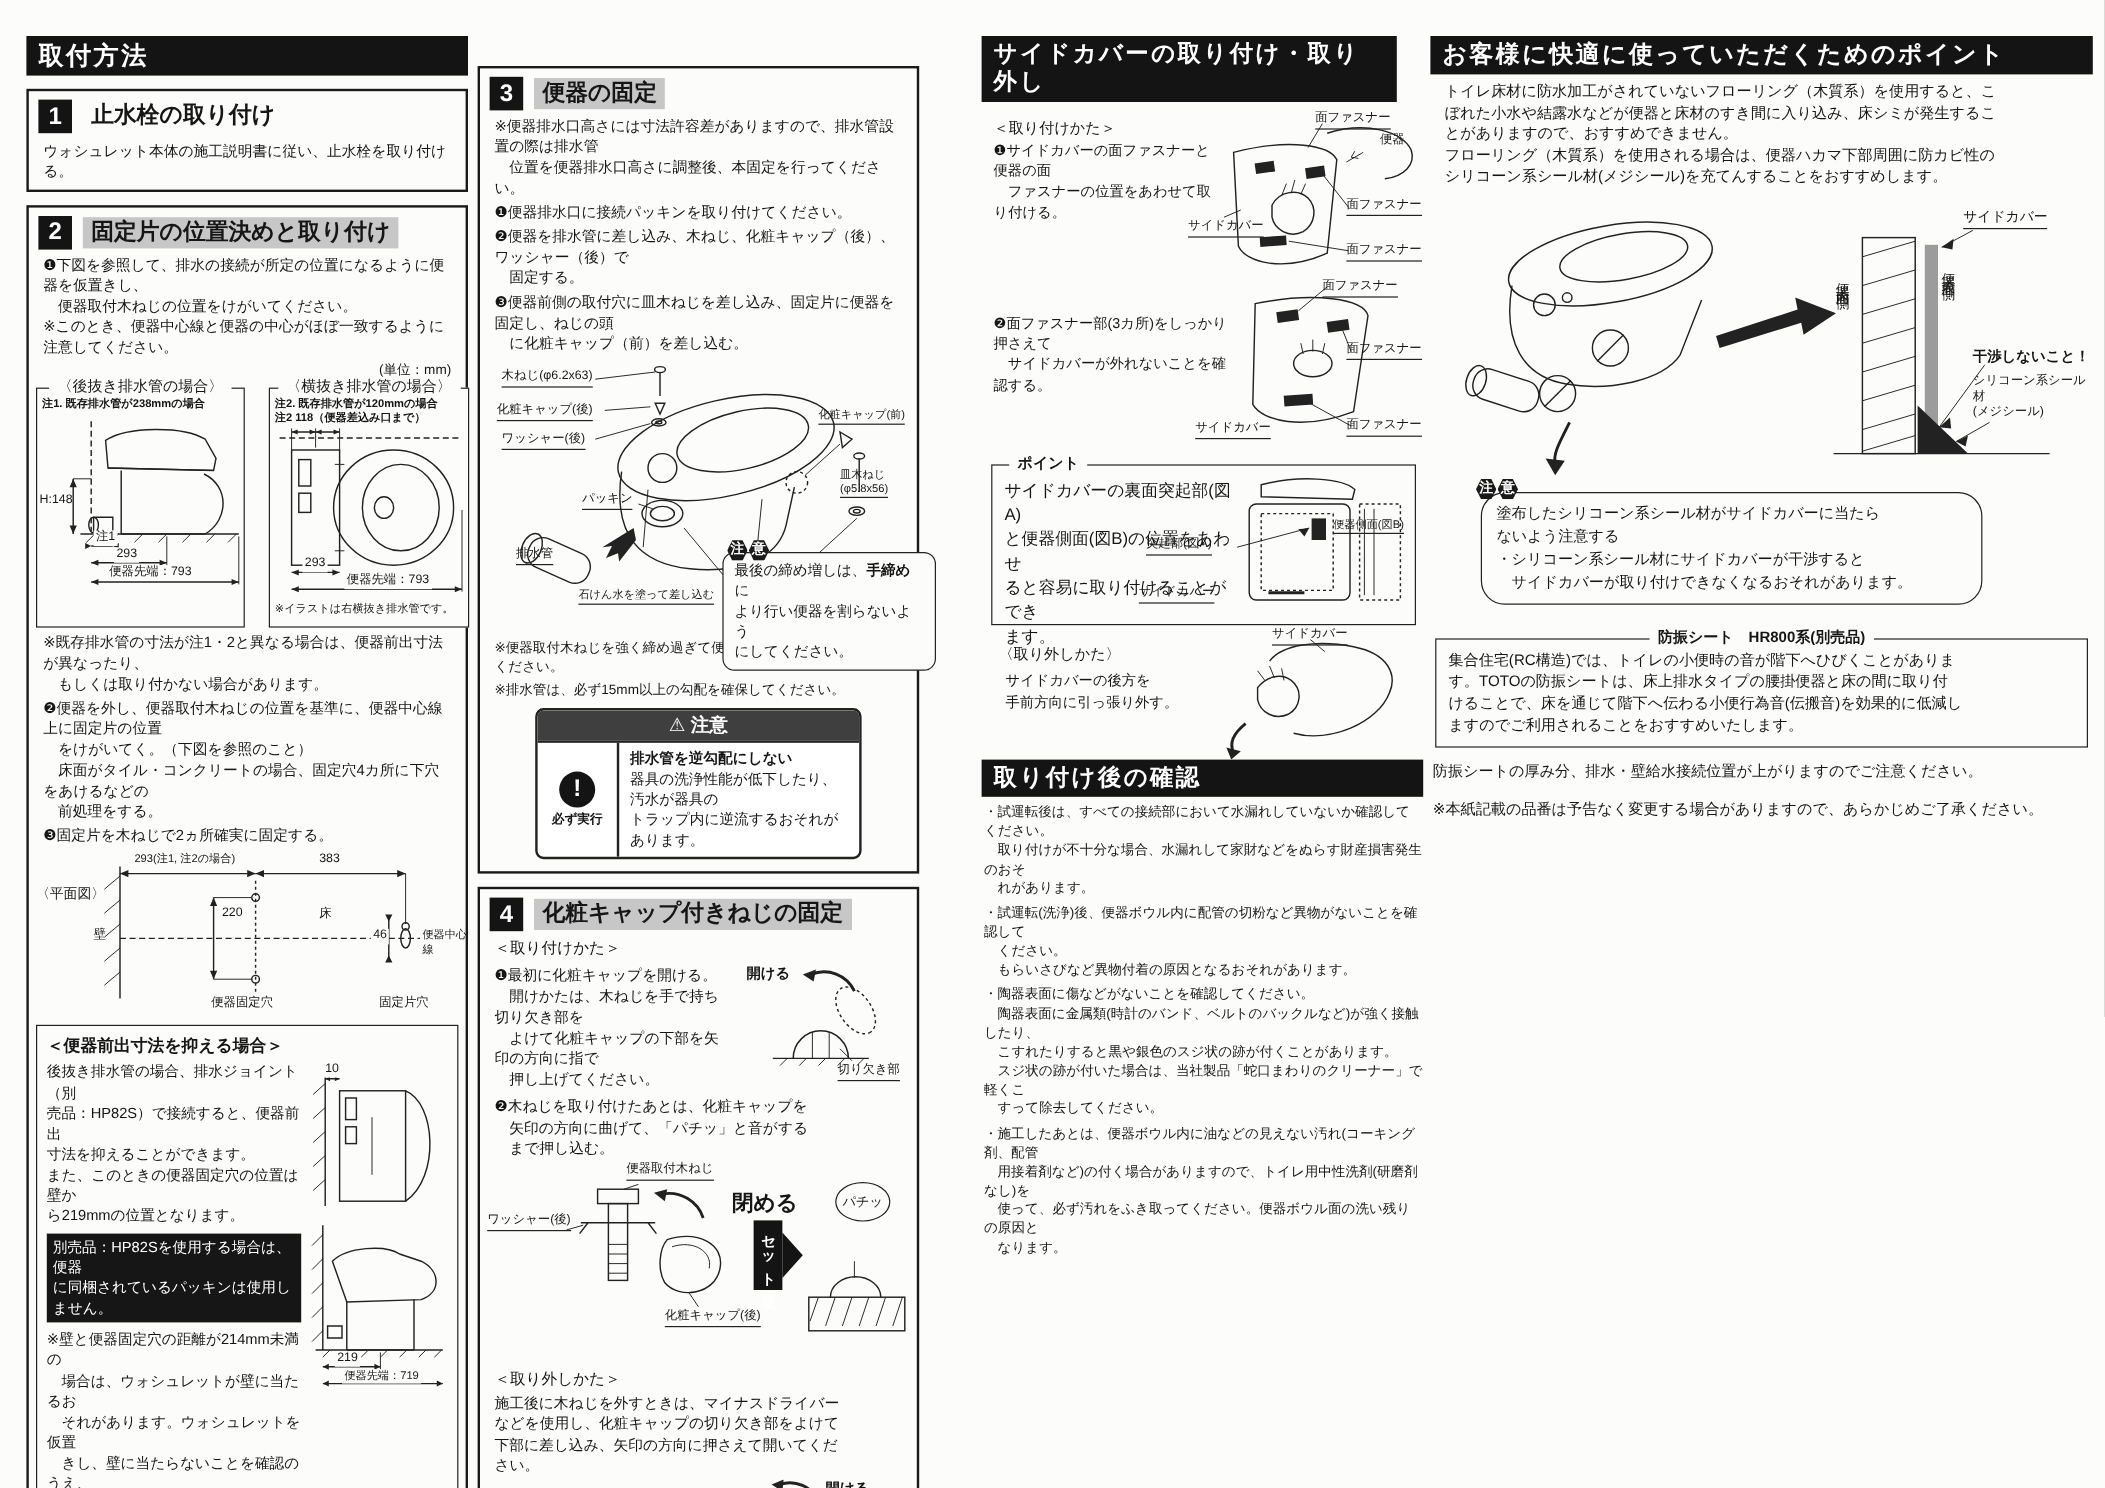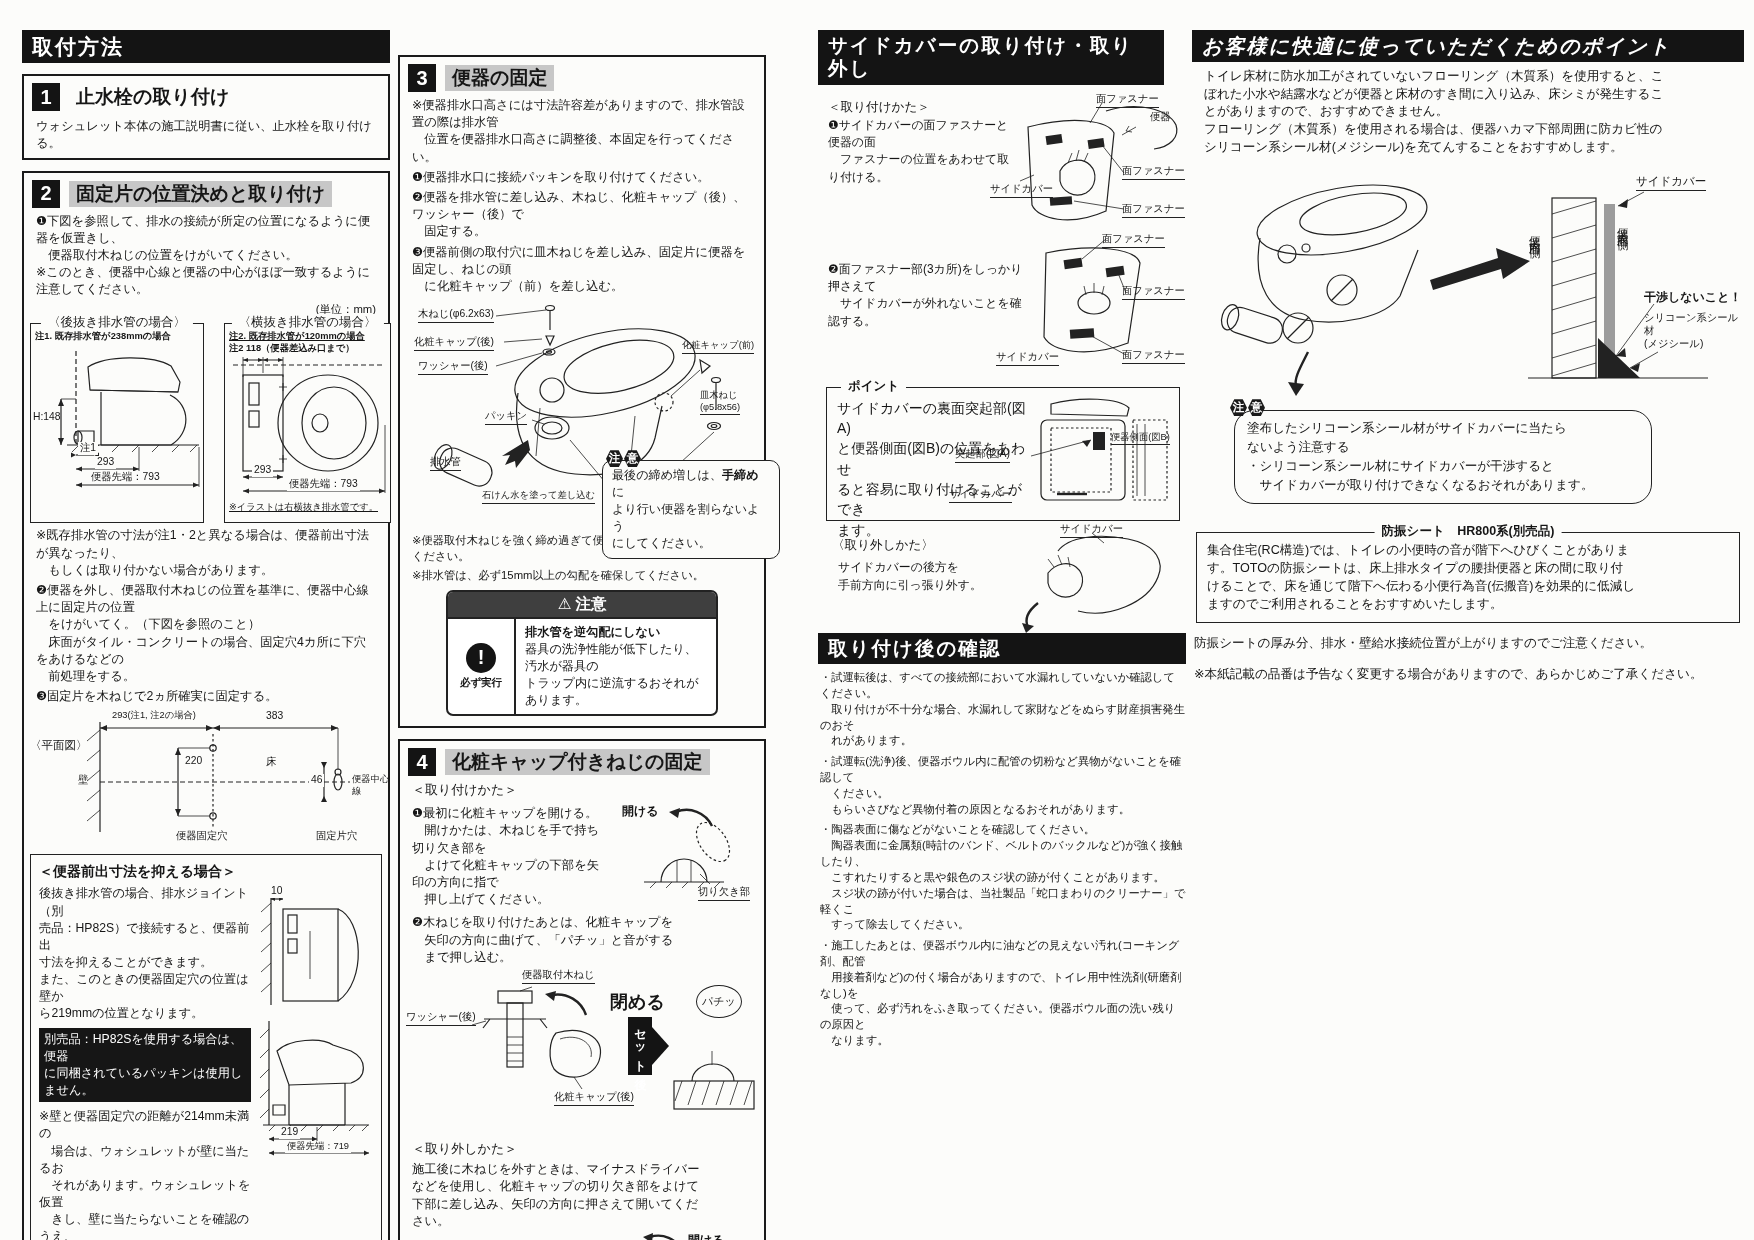--- a/index.html
+++ b/index.html
@@ -118,21 +118,21 @@
               <line x1="168" y1="104" x2="168" y2="144" class="thin"></line>
             </g>
               </svg>
             <span class="dlbl" style="left:2px;top:68px;">H:148</span>
             <span class="dlbl bg" style="left:47px;top:99px;">注1</span>
             <span class="dlbl bg" style="left:64px;top:113px;">293</span>
             <span class="dlbl bg" style="left:58px;top:128px;">便器先端：793</span>
           </div>
         </div>
 
-        <div class="framebox" style="width:170px;height:198px;text-decoration:underline;">
+        <div class="framebox" style="width:170px;height:198px;">
           <span class="boxtitle" style="left:50%;transform:translateX(-50%);font-weight:normal;">〈横抜き排水管の場合〉</span>
           <div style="font-size:9.3px;font-weight:bold;margin:6px 4px 0;">注2. 既存排水管が120mmの場合</div>
           <div class="dwrap" style="height:158px;">
             <svg width="165" height="155" viewBox="0 0 165 155">
                 <g class="s">
               <line x1="8" y1="22" x2="160" y2="22" class="sd"></line>
               <line x1="18" y1="14" x2="18" y2="34" class="thin"></line>
               <line x1="38" y1="14" x2="38" y2="30" class="thin"></line>
               <line x1="58" y1="14" x2="58" y2="34" class="thin"></line>
               <line x1="18" y1="17" x2="58" y2="17"></line>
@@ -558,21 +558,21 @@
 　こすれたりすると黒や銀色のスジ状の跡が付くことがあります。
 　スジ状の跡が付いた場合は、当社製品「蛇口まわりのクリーナー」で軽くこ
 　すって除去してください。</div>
     <div class="txt tight small" style="margin:5px 2px 0;">・施工したあとは、便器ボウル内に油などの見えない汚れ(コーキング剤、配管
 　用接着剤など)の付く場合がありますので、トイレ用中性洗剤(研磨剤なし)を
 　使って、必ず汚れをふき取ってください。便器ボウル面の洗い残りの原因と
 　なります。</div>
   </div>
 
   <div class="col" style="left:1192px;top:30px;width:552px;">
-    <div class="bar" style="font-size:20px;font-style:italic;">お客様に快適に使っていただくためのポイント</div>
+    <div class="bar" style="font-size:20px;">お客様に快適に使っていただくためのポイント</div>
     <div class="txt tight" style="margin:6px 12px;font-size:12.6px;">トイレ床材に防水加工がされていないフローリング（木質系）を使用すると、こ
 ぼれた小水や結露水などが便器と床材のすき間に入り込み、床シミが発生するこ
 とがありますので、おすすめできません。
 フローリング（木質系）を使用される場合は、便器ハカマ下部周囲に防カビ性の
 シリコーン系シール材(メジシール)を充てんすることをおすすめします。</div>
 
     <div class="dwrap" style="height:238px;">
       <svg width="540" height="236" viewBox="0 0 540 236">
           <g class="s">
         <g transform="rotate(-10 150 58)">

